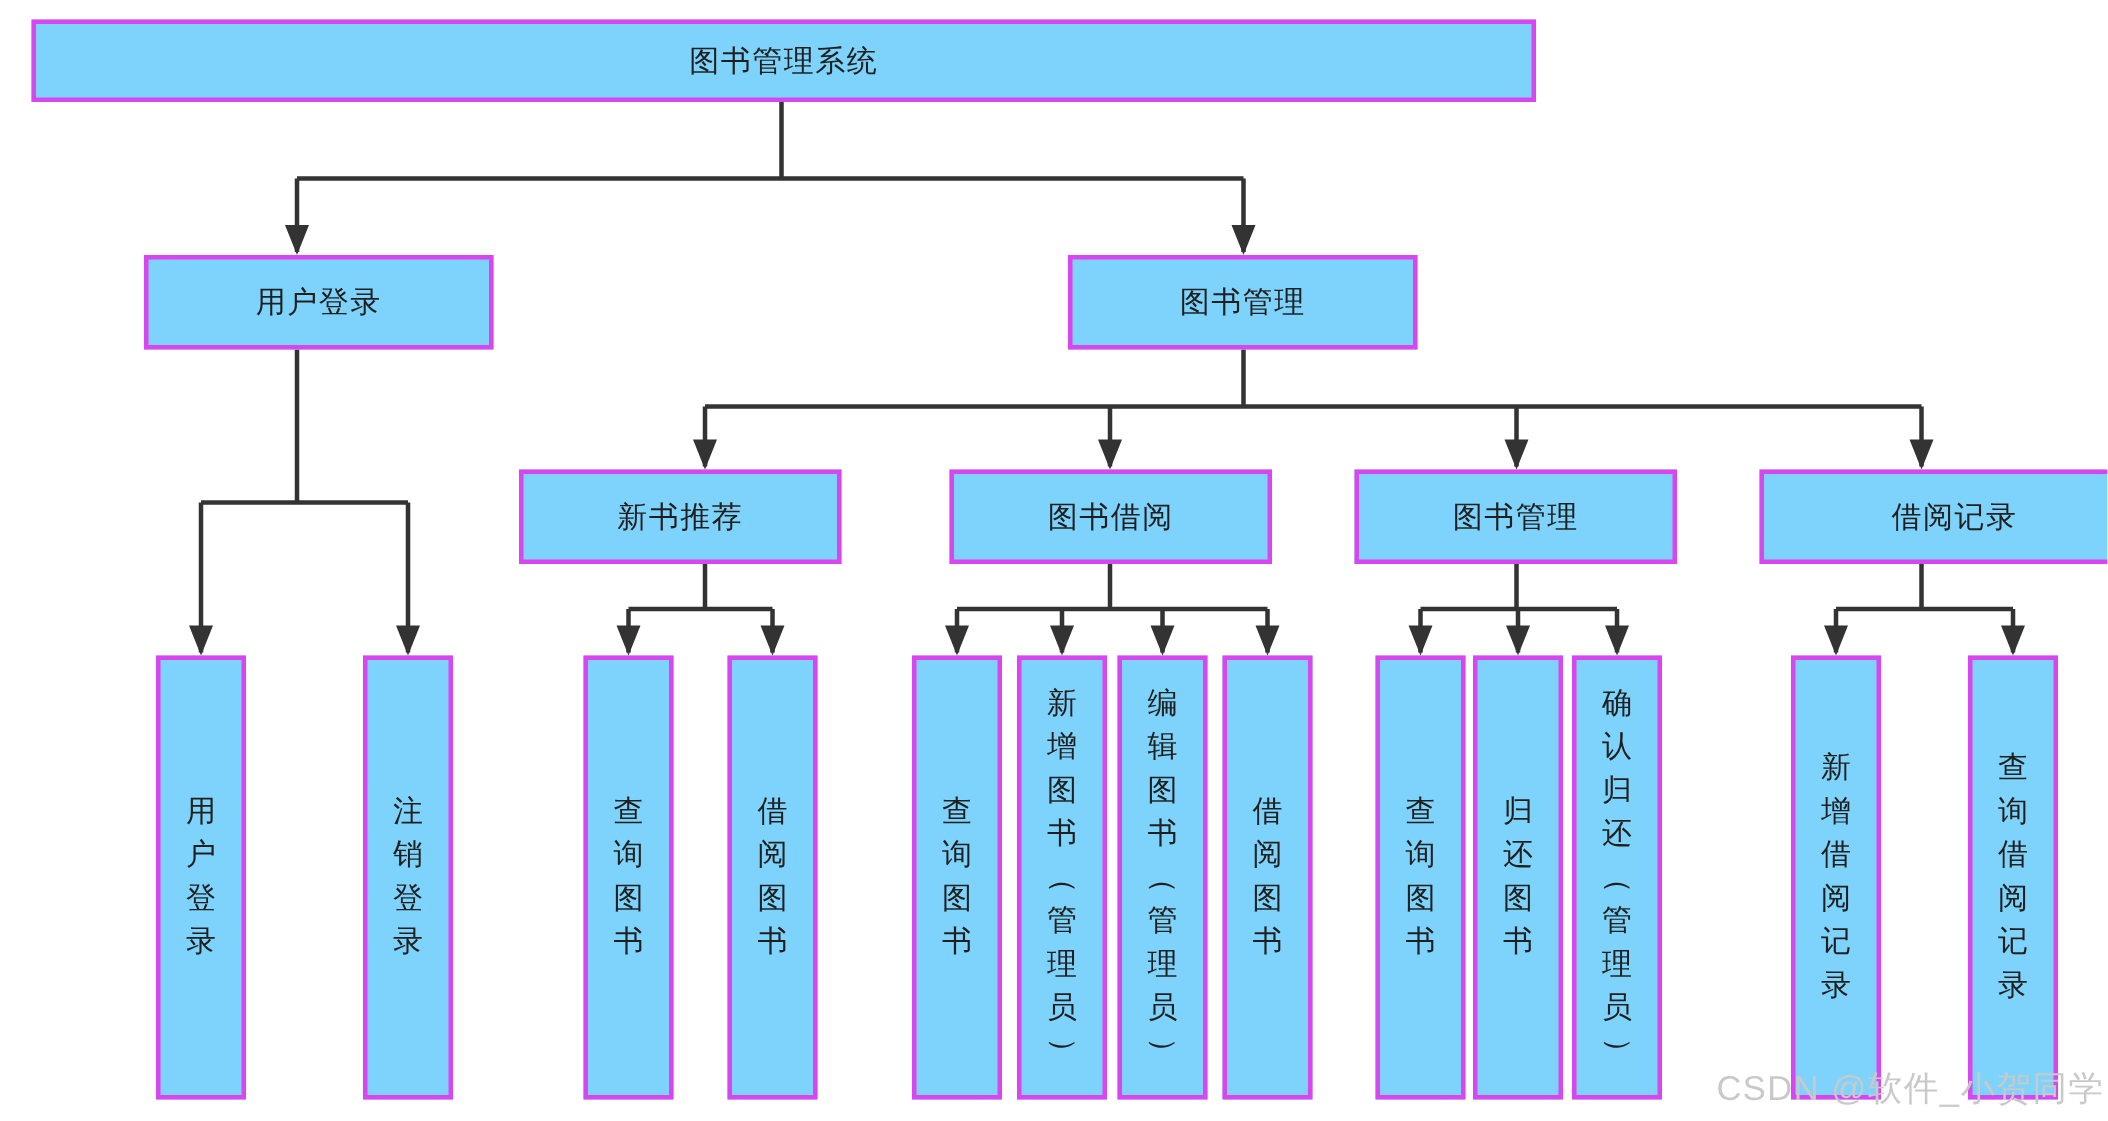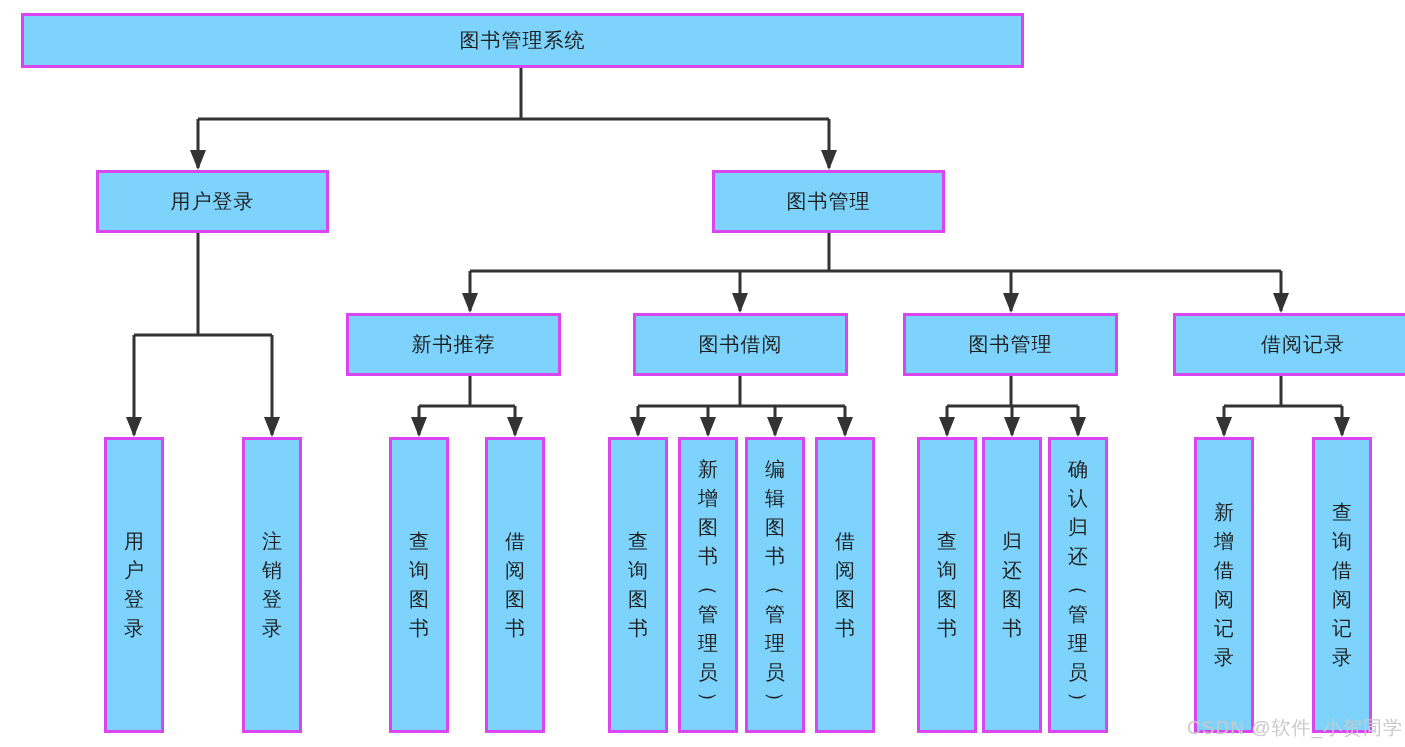--- a/index.html
+++ b/index.html
@@ -38,21 +38,21 @@
     height: 29px;
     line-height: 29px;
     width: 100%;
     text-align: center;
   }
   .v-node .ch.rot { transform: rotate(90deg); }
   .watermark {
     position: absolute;
     right: 2px;
     bottom: 6px;
-    font-size: 19px;
+    font-size: 23px;
     color: #c9c9c9;
     letter-spacing: 1px;
     z-index: 10;
     white-space: nowrap;
   }
 </style>
 </head>
 <body>
 
 <div class="stage">

